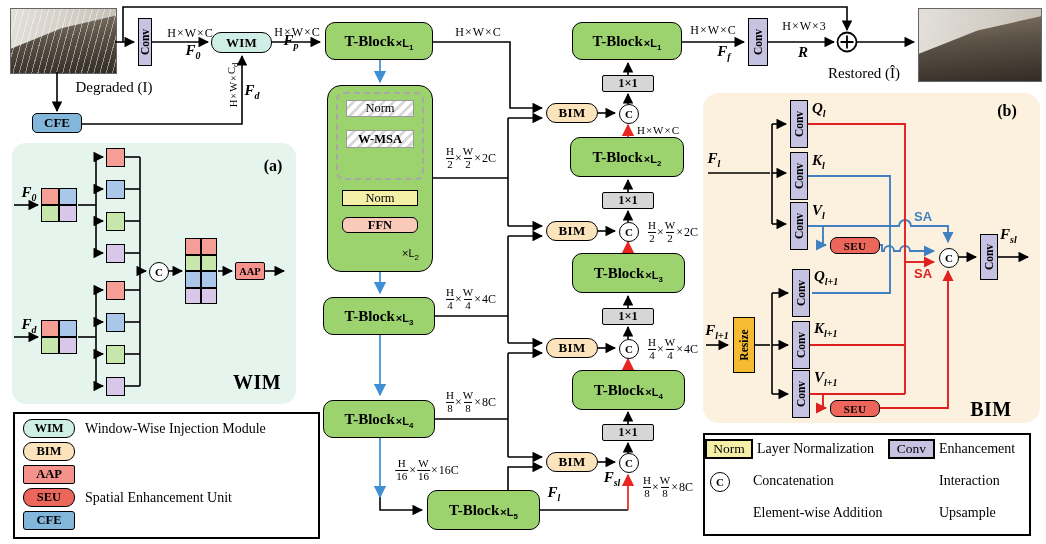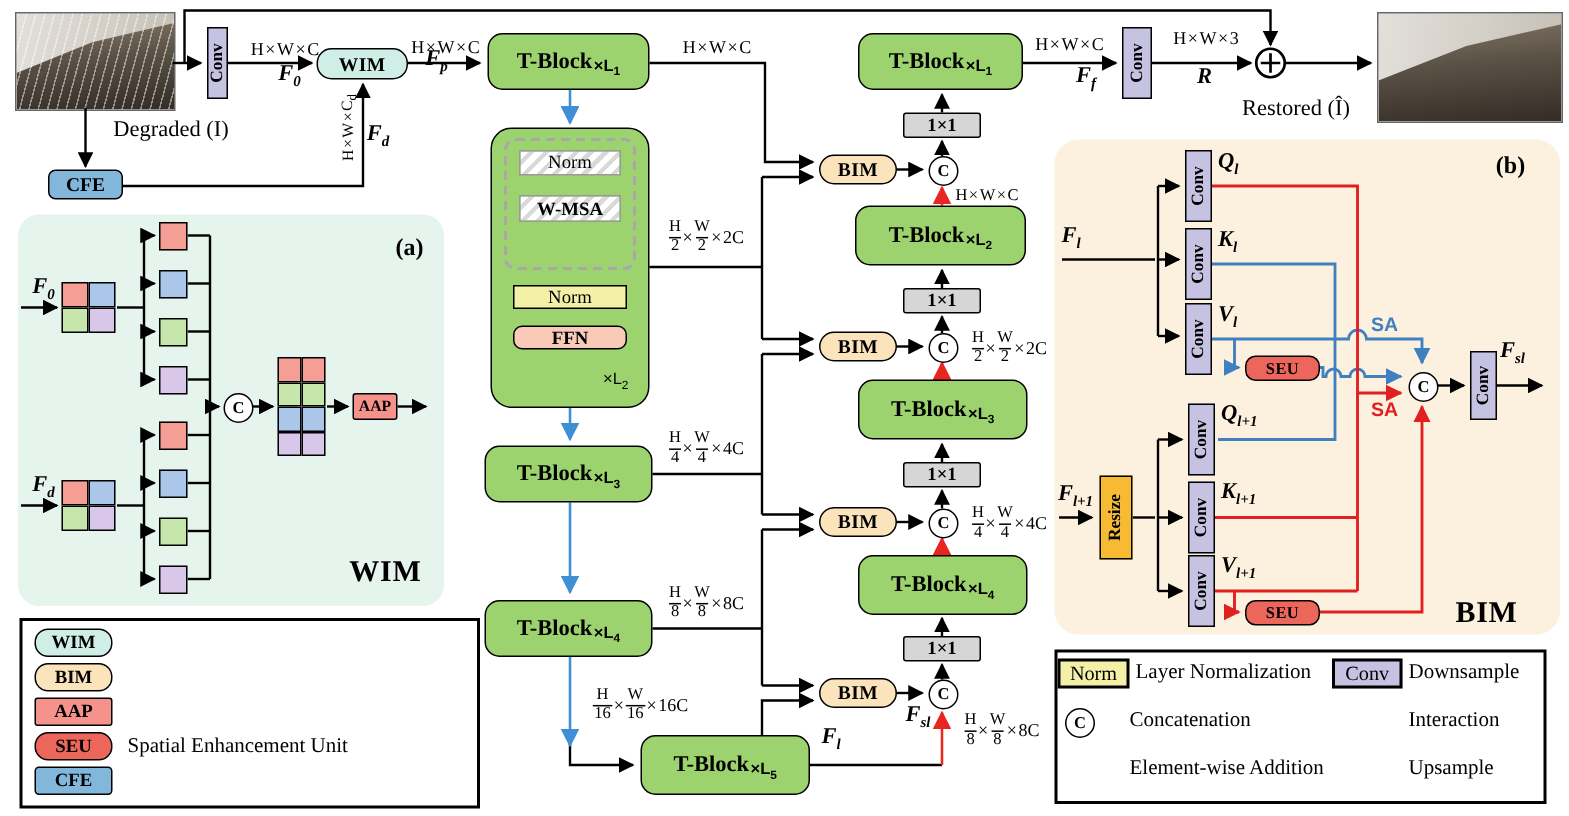--- a/index.html
+++ b/index.html
@@ -582,20 +582,21 @@
   <div class="cc" style="left:939px;top:248px;">
       <span>C</span>
     </div>
   <div class="lbl ctr sa" style="left:923px;top:216px;color:#4080c0;">SA</div>
   <div class="lbl ctr sa" style="left:923px;top:273px;color:#e02020;">SA</div>
   <div class="lbl flabel" style="left:1000px;top:226px;">F<sub class="sb">sl</sub></div>
 
   <div class="legendbox" style="left:13px;top:412px;width:303px;height:123px;">
     <div class="legrow" style="left:8px;top:5px;">
       <span class="legbadge" style="border-radius: 9px; background: rgb(207, 238, 230);">WIM</span>
+      <span class="legtext">Window-Wise Injection Module</span>
     </div>
     <div class="legrow" style="left:8px;top:28px;">
       <span class="legbadge" style="border-radius: 9px; background: rgb(251, 227, 187);">BIM</span>
     </div>
     <div class="legrow" style="left:8px;top:51px;">
       <span class="legbadge" style="border-radius: 2px; background: rgb(244, 146, 139);">AAP</span>
     </div>
     <div class="legrow" style="left:8px;top:74px;">
       <span class="legbadge" style="border-radius: 9px; background: rgb(236, 102, 91);">SEU</span>
       <span class="legtext">Spatial Enhancement Unit</span>
@@ -606,21 +607,21 @@
   </div>
 
   <div class="legendbox" style="left:703px;top:433px;width:324px;height:99px;"></div>
   <div class="blk" style="left:705px;top:439px;width:48px;height:20px;background:#f5f0a8;border-width:2px;font-weight:normal;font-size:13.5px;">
     <span>Norm</span>
   </div>
   <div class="lbl" style="left:757px;top:441px;font-size:14px;">Layer Normalization</div>
   <div class="blk" style="left:888px;top:439px;width:47px;height:20px;background:#c6c2e2;border-width:2px;font-weight:normal;font-size:13.5px;">
     <span>Conv</span>
   </div>
-  <div class="lbl" style="left:939px;top:441px;font-size:14px;">Downsample</div>
+  <div class="lbl" style="left:939px;top:441px;font-size:14px;">Enhancement</div>
   <div class="cc" style="left:710px;top:472px;">
       <span>C</span>
     </div>
   <div class="lbl" style="left:753px;top:473px;font-size:14px;">Concatenation</div>
   <div class="lbl" style="left:939px;top:473px;font-size:14px;">Interaction</div>
   <div class="lbl" style="left:753px;top:505px;font-size:14px;">Element-wise Addition</div>
   <div class="lbl" style="left:939px;top:505px;font-size:14px;">Upsample</div>
 
 </div>
 

